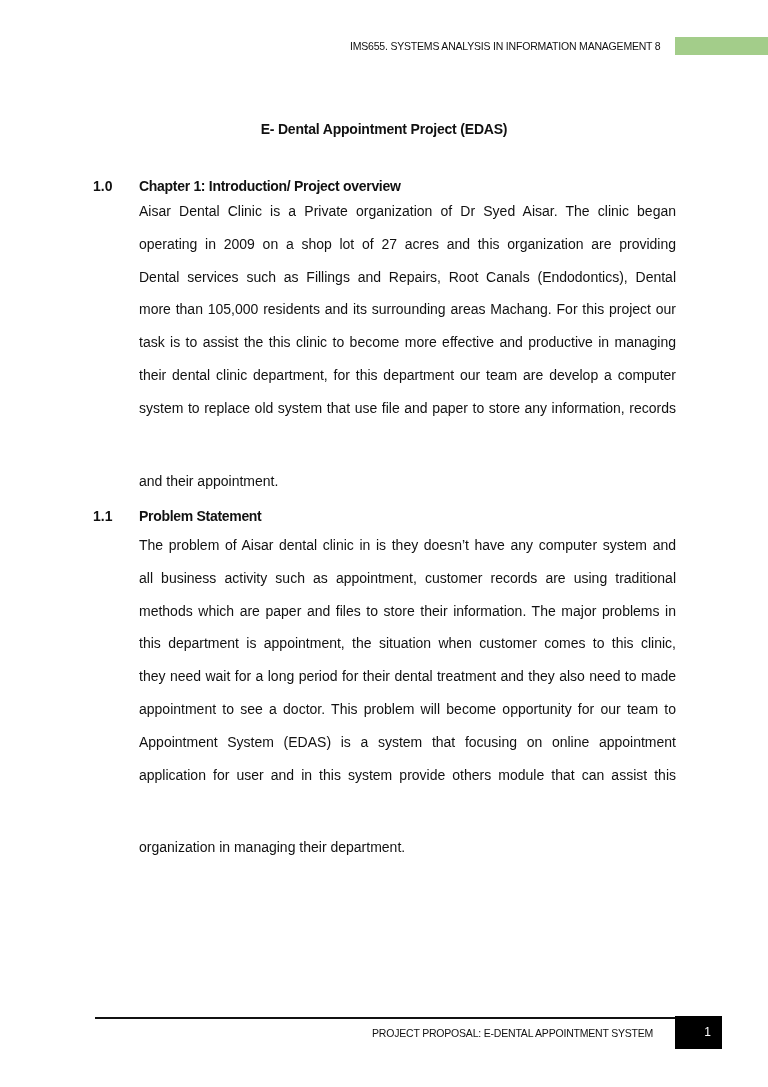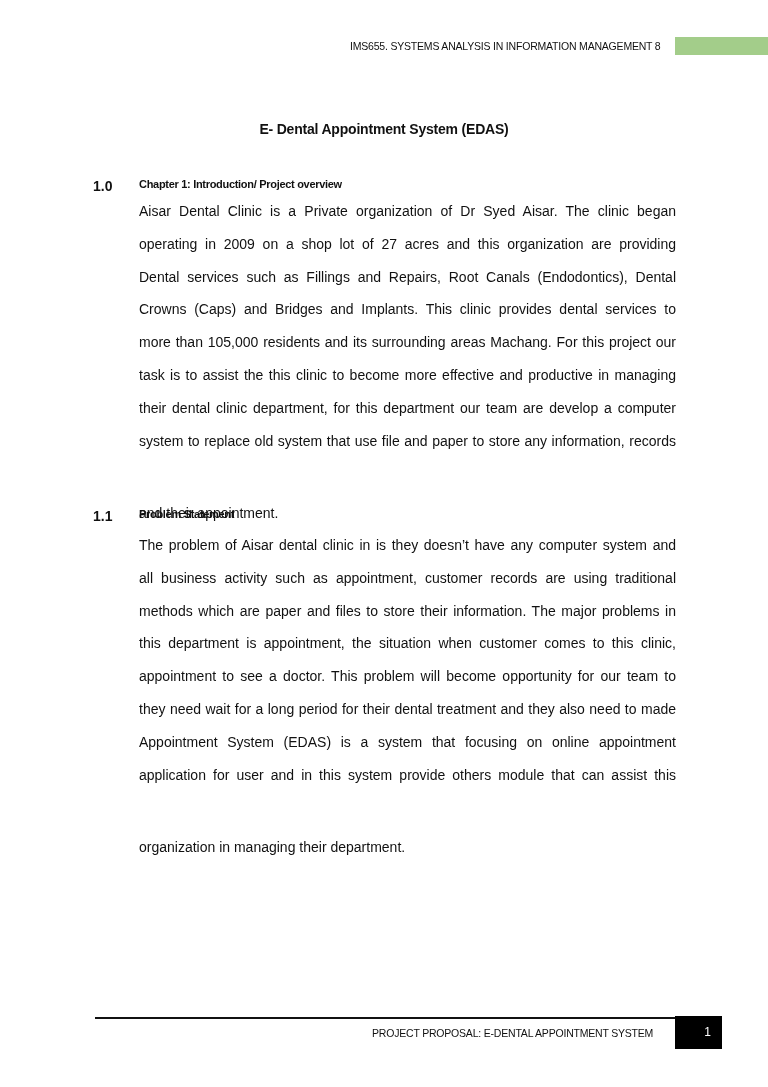--- a/index.html
+++ b/index.html
@@ -44,21 +44,21 @@
     }
     .section-num {
       position: absolute;
       left: 93px;
       font-size: 14px;
       font-weight: bold;
     }
     .section-title {
       position: absolute;
       left: 139px;
-      font-size: 11px;
+      font-size: 14px;
       font-weight: bold;
       letter-spacing: -0.3px;
     }
     .para {
       position: absolute;
       left: 139px;
       width: 537px;
       font-size: 14px;
       margin: 0;
     }
@@ -107,48 +107,47 @@
     }
   </style>
 </head>
 <body>
 
 <div>
   <div class="header-text">IMS655.  SYSTEMS  ANALYSIS IN INFORMATION   MANAGEMENT  8</div>
   <div class="header-bar"></div>
 </div>
 
-<div class="doc-title">E- Dental Appointment System (EDAS)</div>
+<div class="doc-title">E- Dental Appointment Project (EDAS)</div>
 
 <div>
   <div class="section-num" style="top:178px;text-align:center;">1.0</div>
   <div class="section-title" style="top:178px;">Chapter 1: Introduction/ Project overview</div>
   <div class="para" style="top:201px;">
     <span class="line">Aisar Dental Clinic is a Private organization of Dr Syed Aisar. The clinic began</span>
     <span class="line">operating in 2009 on a shop lot of 27 acres and this  organization are providing</span>
     <span class="line">Dental services such as Fillings and Repairs, Root Canals (Endodontics), Dental</span>
-    <span class="line">Crowns (Caps) and Bridges and Implants. This clinic provides dental services to</span>
     <span class="line">more than 105,000 residents and its surrounding areas Machang. For this project our</span>
     <span class="line">task is to assist the this clinic to become more effective and productive in managing</span>
     <span class="line">their dental clinic department, for this department our team are develop a computer</span>
     <span class="line">system to replace old system that use file and paper to store any information, records</span>
     <span class="line last">and their appointment.</span>
   </div>
 </div>
 
 <div>
   <div class="section-num" style="top:508px;">1.1</div>
   <div class="section-title" style="top:508px;">Problem Statement</div>
   <div class="para" style="top:535px;">
     <span class="line">The problem of Aisar dental clinic in is they doesn’t have any computer system and</span>
     <span class="line">all business activity such as appointment, customer records are using traditional</span>
     <span class="line">methods which are paper and files to store their information. The major problems in</span>
     <span class="line">this department is appointment, the situation when customer comes to this clinic,</span>
+    <span class="line">they need wait for a long period for their dental treatment and they also need to made</span>
     <span class="line">appointment to see a doctor. This problem will become opportunity for our team to</span>
-    <span class="line">they need wait for a long period for their dental treatment and they also need to made</span>
     <span class="line">Appointment System (EDAS) is a system that focusing on online appointment</span>
     <span class="line">application for user and in this system provide others module that can assist this</span>
     <span class="line last">organization in managing their department.</span>
   </div>
 </div>
 
 <div>
   <div class="footer-line"></div>
   <div class="footer-text">PROJECT  PROPOSAL:  E-DENTAL  APPOINTMENT  SYSTEM</div>
   <div class="page-box">

